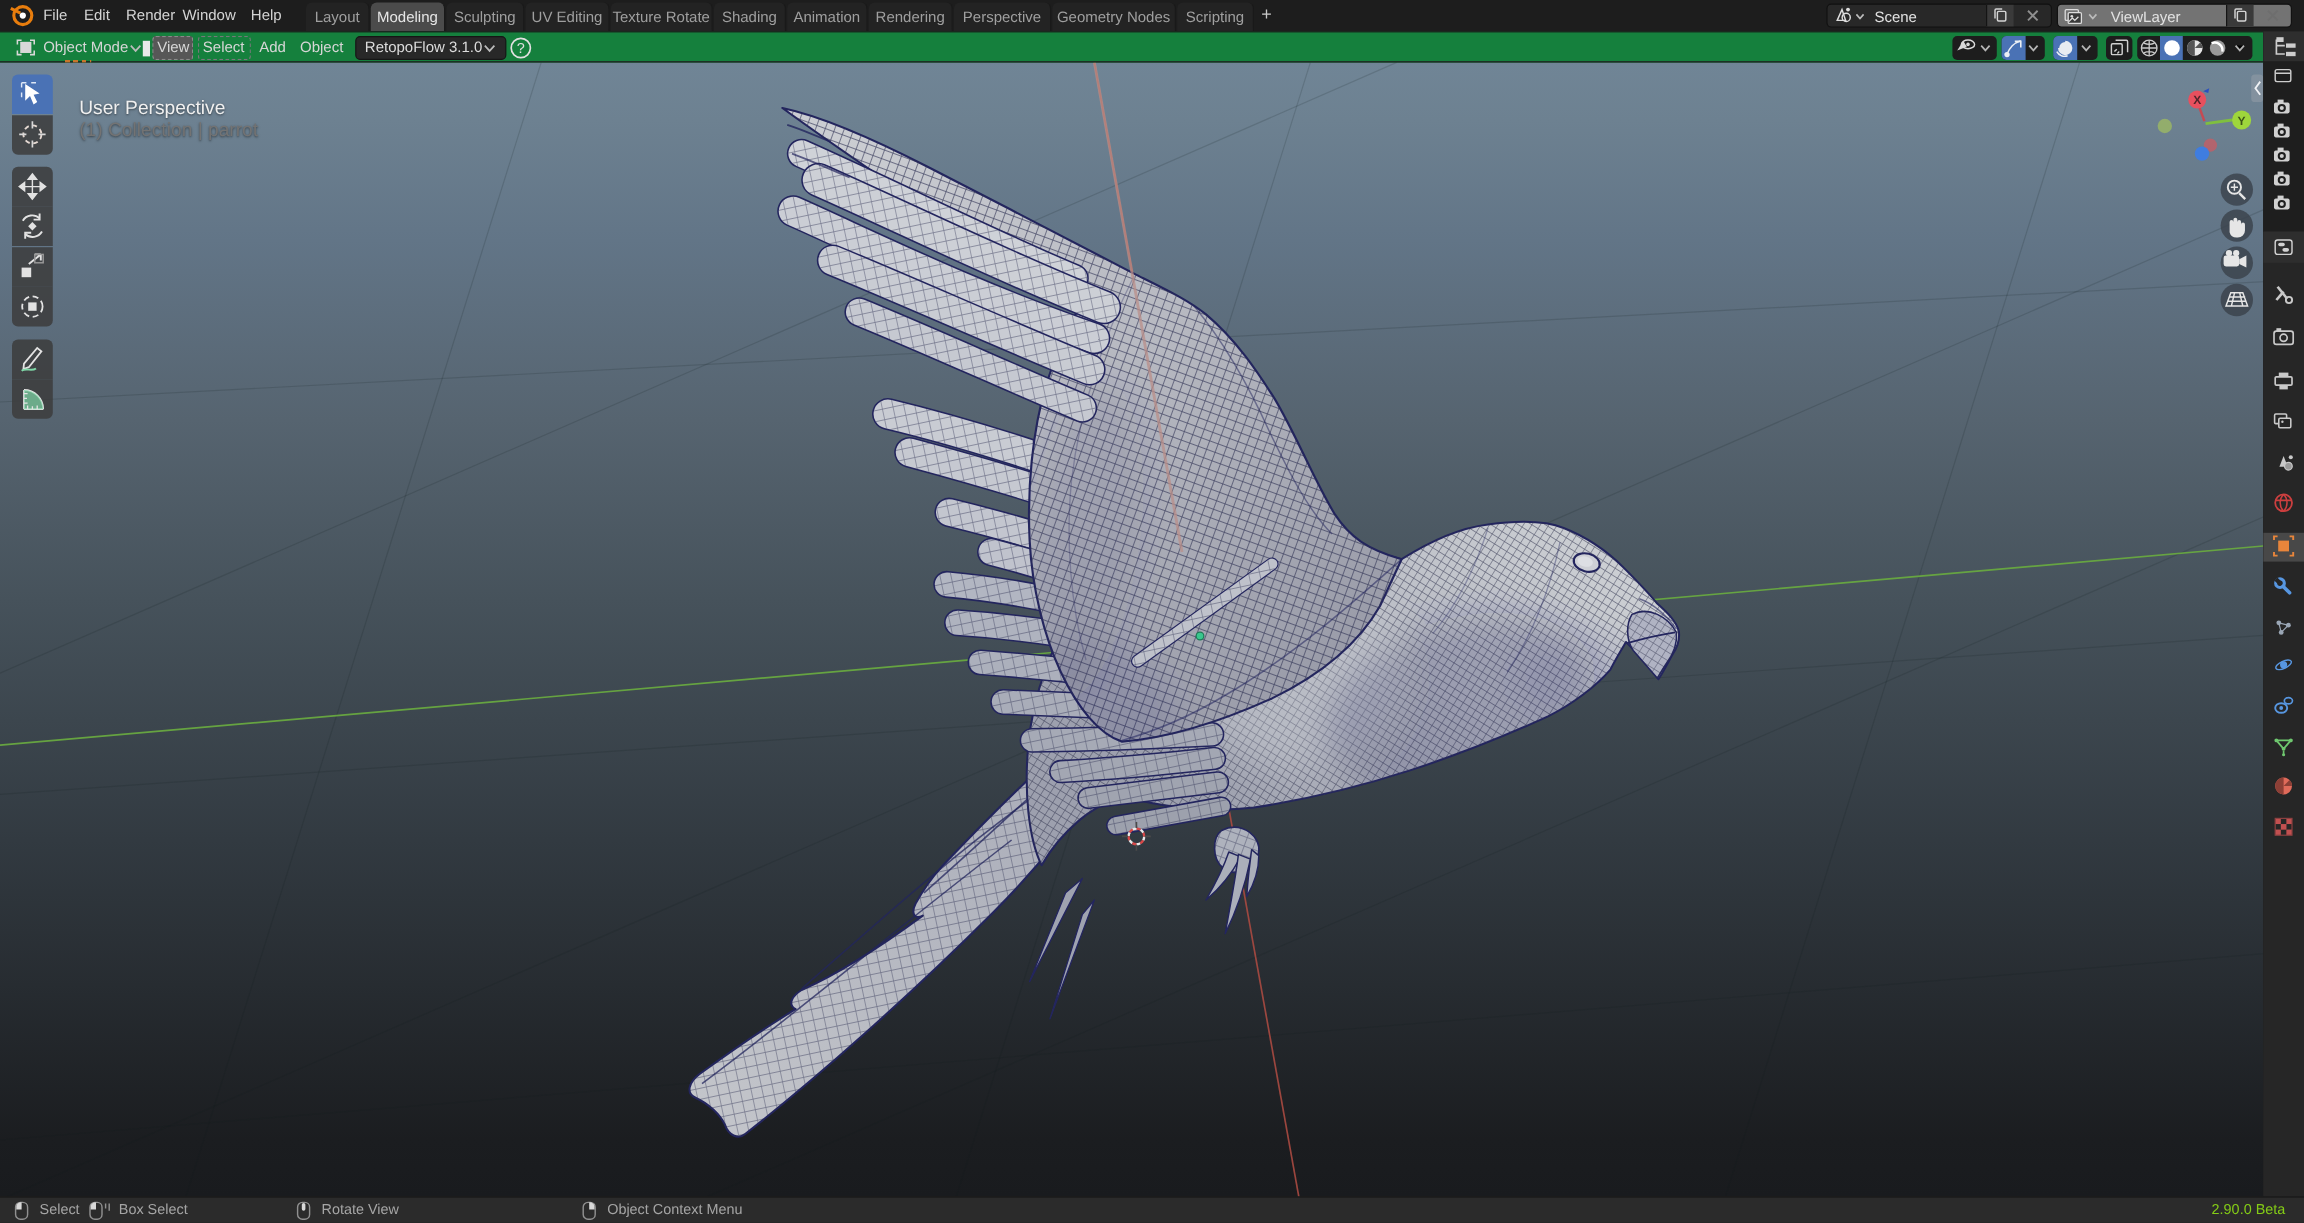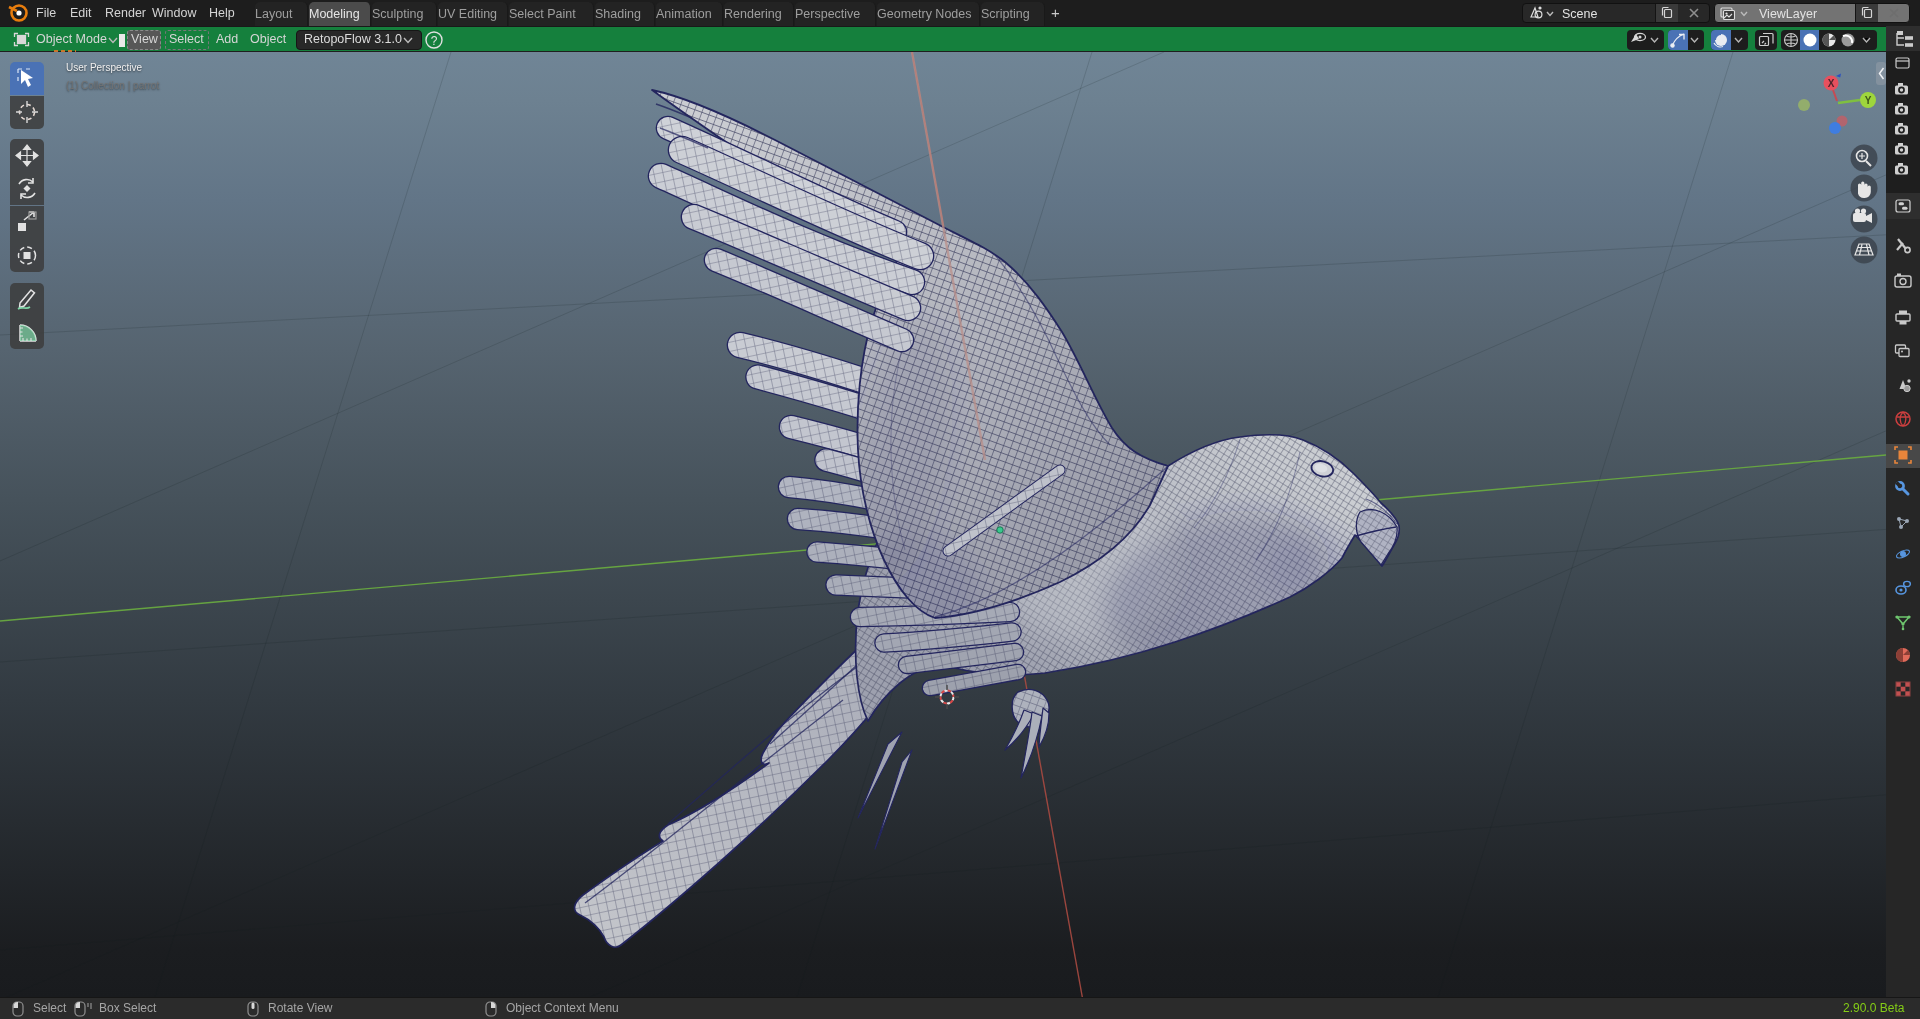--- a/index.html
+++ b/index.html
@@ -1,35 +1,35 @@
 <!DOCTYPE html>
 <html><head>
 <meta charset="utf-8">
 <style>
   * { margin:0; padding:0; box-sizing:border-box; }
   html,body { width:1920px; height:1019px; overflow:hidden; background:#1d1d1d;
     font-family:"Liberation Sans", sans-serif; }
   #topbar { position:absolute; left:0; top:0; width:1920px; height:26px; background:#1d1d1d; }
   .menu { position:absolute; top:0; height:26px; line-height:26px; color:#d4d4d4; font-size:12.5px; }
   .tab { position:absolute; top:2px; height:24px; line-height:24px; color:#9f9f9f; font-size:12.5px;
-    background:#232323; border-radius:5px 5px 0 0; border-right:1px solid #191919;}
+    background:#232323; text-align:center; border-radius:5px 5px 0 0; border-right:1px solid #191919;}
   .tab.active { background:#4b4b4b; color:#e6e6e6; }
   #header2 { position:absolute; left:0; top:26px; width:1886px; height:26px; background:#15803d;
     border-top:1px solid #191919; border-bottom:1px solid #1e1e1e;}
   .h2t { position:absolute; top:0; height:26px; line-height:25px; color:#d6d6d6; font-size:12.5px; }
   #viewport { position:absolute; left:0; top:52px; width:1886px; height:945px;
     background:
       linear-gradient(180deg, #708596 0%, #6d8191 5.1%, #627587 15.7%, #566470 31.5%, #46525b 47.4%, #323a41 68.6%, #1b1d20 95%, #191b1e 100%);
   }
   #rightstrip { position:absolute; left:1886px; top:26px; width:34px; height:971px; background:#242424; }
   #statusbar { position:absolute; left:0; top:997px; width:1920px; height:22px; background:#2b2b2b;
     border-top:1px solid #161616; color:#a5a5a5; font-size:12px; line-height:21px; }
   .sbt { position:absolute; top:0; }
   #sceneSvg { position:absolute; left:0; top:0; }
-  .ovtext { position:absolute; color:#f0f0f0; font-size:10px; text-shadow:0 1px 2px rgba(0,0,0,.55); }
+  .ovtext { position:absolute; color:#f0f0f0; font-size:16px; text-shadow:0 1px 2px rgba(0,0,0,.55);margin-top:20px; }
   
   .tbtn { position:absolute; left:10px; width:34px; height:33px; background:#3c3c3cd9; }
   .tbtn.act { background:#4a72b5; }
 </style>
 </head>
 <body>
   <div id="viewport"></div>
 
   <svg id="sceneSvg" width="1920" height="1019" viewBox="0 0 1920 1019">
     <defs>
@@ -266,21 +266,21 @@
     </svg>
     <div class="menu" style="left:36px">File</div>
     <div class="menu" style="left:70px">Edit</div>
     <div class="menu" style="left:105px">Render</div>
     <div class="menu" style="left:152px">Window</div>
     <div class="menu" style="left:209px">Help</div>
     <div class="tab" style="left:255px;width:53px">Layout</div>
     <div class="tab active" style="left:309px;width:62px">Modeling</div>
     <div class="tab" style="left:372px;width:65px">Sculpting</div>
     <div class="tab" style="left:438px;width:70px">UV Editing</div>
-    <div class="tab" style="left:509px;width:85px">Select Paint</div>
+    <div class="tab" style="left:509px;width:85px">Texture Rotate</div>
     <div class="tab" style="left:595px;width:60px">Shading</div>
     <div class="tab" style="left:656px;width:67px">Animation</div>
     <div class="tab" style="left:724px;width:70px">Rendering</div>
     <div class="tab" style="left:795px;width:81px">Perspective</div>
     <div class="tab" style="left:877px;width:103px">Geometry Nodes</div>
     <div class="tab" style="left:981px;width:64px">Scripting</div>
     <div class="menu" style="left:1051px;color:#c8c8c8;font-size:15px">+</div>
 
     <div style="position:absolute;left:1522px;top:3px;width:188px;height:20px;background:#282828;border:1px solid #111;border-radius:4px;text-align:right;">
       <svg width="30" height="18" style="position:absolute;left:2px;top:0">

